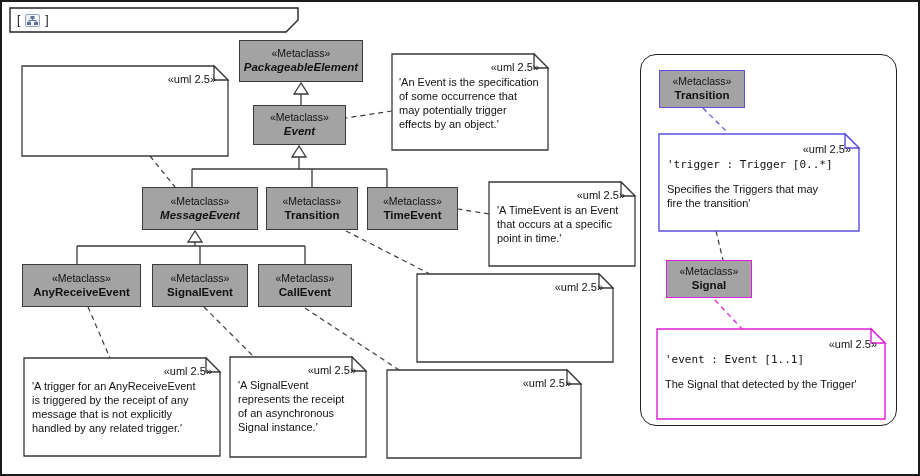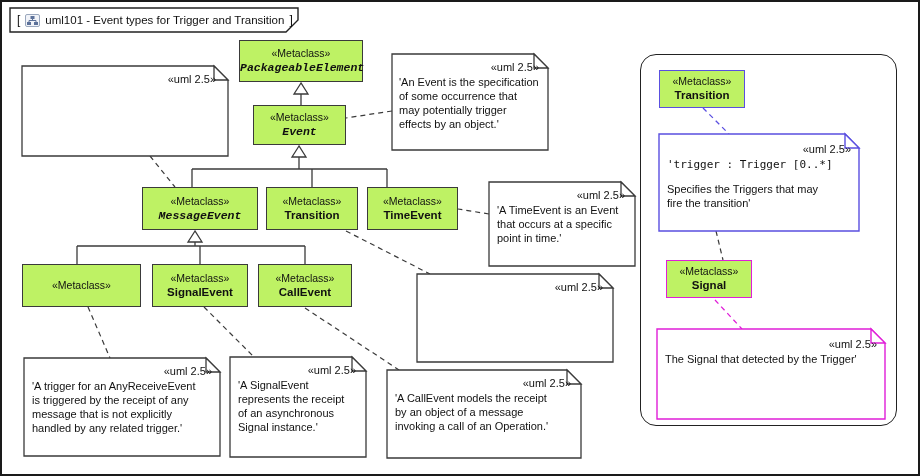--- a/index.html
+++ b/index.html
@@ -3,26 +3,26 @@
 <meta charset="utf-8">
 <style>
   html,body{margin:0;padding:0;background:#fff;}
   .canvas{
     position:relative;width:920px;height:476px;background:#fff;
     border:2px solid #1a1a1a;box-sizing:border-box;overflow:hidden;
     font-family:"Liberation Sans",sans-serif;color:#111;
   }
   svg.wires{position:absolute;left:0;top:0;width:920px;height:476px;}
   .cls{
-    position:absolute;background:#bef264;border:1.5px solid #3a3a3a;box-sizing:border-box;
+    position:absolute;background:#a3a3a3;border:1.5px solid #3a3a3a;box-sizing:border-box;
     display:flex;flex-direction:column;justify-content:center;text-align:center;
   }
   .cls .st{font-size:10.5px;line-height:13px;}
   .cls .nm{font-size:11.5px;font-weight:bold;line-height:15px;}
-  .cls.abstract .nm{font-style:italic;font-family:Liberation Mono, monospace;}
+  .cls.abstract .nm{font-style:italic;}
   .cls.accent-blue{border-color:#5a4fe0;}
   .cls.accent-magenta{border-color:#e01ed8;}
   .notetext{position:absolute;font-size:11px;line-height:14px;}
   .notetext .st{display:block;text-align:right;margin-bottom:1px;}
   .notetext .body{white-space:pre-line;}
   .notetext .attr{font-family:"DejaVu Sans Mono",monospace;font-size:11px;letter-spacing:0;margin:2px 0 10px 0;white-space:pre;}
   .notetext .desc{white-space:pre-line;}
   .panel{
     position:absolute;left:638px;top:52px;width:257px;height:372px;
     border:1.4px solid #222;border-radius:16px;background:transparent;box-sizing:border-box;
@@ -105,21 +105,20 @@
     <span class="bracket">[</span>
     <span style="display:inline-flex;">
       <svg width="15" height="13" viewBox="0 0 15 13">
         <rect x="0.5" y="0.5" width="14" height="12" rx="1.5" fill="#f1f3f8" stroke="#9aa7bd"></rect>
         <rect x="5.5" y="2" width="4" height="3" fill="#5c7199"></rect>
         <rect x="2" y="8" width="4" height="3" fill="#5c7199"></rect>
         <rect x="9" y="8" width="4" height="3" fill="#5c7199"></rect>
         <path d="M7.5,5 V6.5 M4,8 V6.5 H11 V8" stroke="#5c7199" fill="none" stroke-width="1"></path>
       </svg>
     </span>
-    <span>uml101 - Event types for Trigger and Transition</span>
     <span class="bracket">]</span>
   </div>
 
   <div class="panel"></div>
 
   <div class="cls abstract" style="left:237px;top:38px;width:124px;height:42px">
     <div class="st">«Metaclass»</div>
     <div class="nm">PackageableElement</div>
   </div>
 
@@ -138,20 +137,21 @@
     <div class="nm">Transition</div>
   </div>
 
   <div class="cls" style="left:365px;top:185px;width:91px;height:43px">
     <div class="st">«Metaclass»</div>
     <div class="nm">TimeEvent</div>
   </div>
 
   <div class="cls" style="left:20px;top:262px;width:119px;height:43px">
     <div class="st">«Metaclass»</div>
+    <div class="nm">AnyReceiveEvent</div>
   </div>
 
   <div class="cls" style="left:150px;top:262px;width:96px;height:43px">
     <div class="st">«Metaclass»</div>
     <div class="nm">SignalEvent</div>
   </div>
 
   <div class="cls" style="left:256px;top:262px;width:94px;height:43px">
     <div class="st">«Metaclass»</div>
     <div class="nm">CallEvent</div>
@@ -201,30 +201,28 @@
   <div class="notetext" style="left:236px;top:361px;width:118px">
     <span class="st">«uml 2.5»</span>
     <div class="body">'A SignalEvent
 represents the receipt
 of an asynchronous
 Signal instance.'</div>
   </div>
 
   <div class="notetext" style="left:393px;top:374px;width:176px">
     <span class="st">«uml 2.5»</span>
-    <div class="body">'A CallEvent models the receipt
-by an object of a message
-invoking a call of an Operation.'</div>
   </div>
 
   <div class="notetext" style="left:665px;top:140px;width:184px">
     <span class="st">«uml 2.5»</span>
     <div class="attr">'trigger : Trigger [0..*]</div>
     <div class="desc">Specifies the Triggers that may
 fire the transition'</div>
   </div>
 
   <div class="notetext" style="left:663px;top:335px;width:212px">
     <span class="st">«uml 2.5»</span>
+    <div class="attr">'event : Event [1..1]</div>
     <div class="desc">The Signal that detected by the Trigger'</div>
   </div>
 
 </div>
 
 </body></html>

